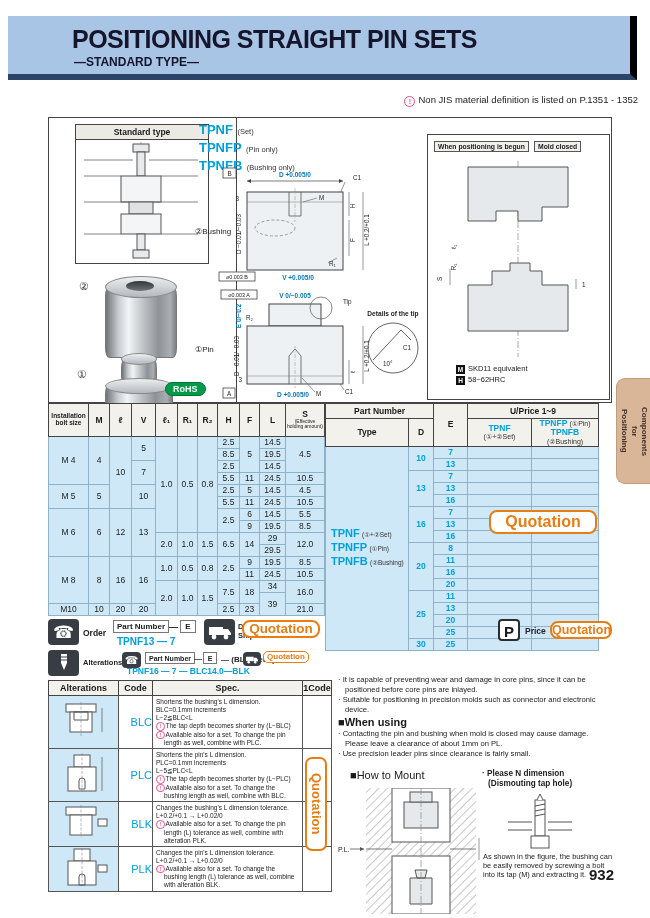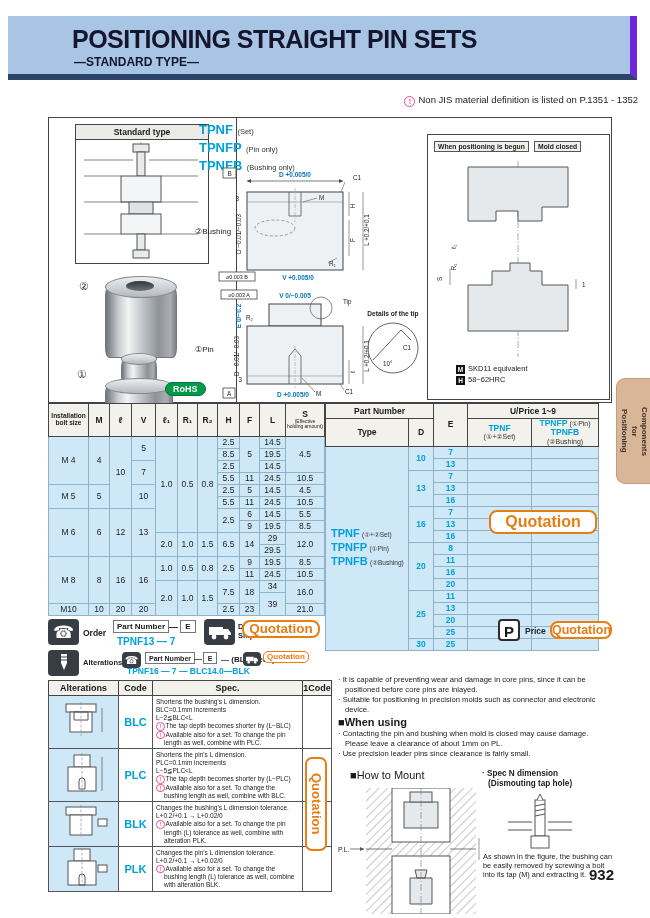--- a/index.html
+++ b/index.html
@@ -2,21 +2,21 @@
 <html><head>
 <meta charset="utf-8">
 <style>
   html,body{margin:0;padding:0;background:#fff}
   #page{position:relative;width:650px;height:918px;background:#fff;overflow:hidden;
         font-family:"Liberation Sans",sans-serif;color:#1a1a1a}
   .abs{position:absolute}
 
   
   .banner{left:8px;top:16px;width:622px;height:58px;background:#a9c5e6;
-          border-right:7px solid #6d28d9;border-bottom:6px solid #2c4467}
+          border-right:7px solid #000000;border-bottom:6px solid #2c4467}
   .banner .t{margin:9px 0 0 64px;font-size:25px;font-weight:bold;letter-spacing:-.5px;color:#15152b}
   .banner .s{margin:1px 0 0 66px;font-size:12px;font-weight:bold;color:#15152b}
   .jisnote{right:12px;top:94px;font-size:9.5px;color:#222}
   .pmark{display:inline-block;width:9px;height:9px;border:1.2px solid #e6518e;border-radius:50%;
          color:#e6518e;font-size:7px;line-height:9px;text-align:center;font-weight:bold;margin-right:3px;vertical-align:-1px}
 
   
   .panel{left:48px;top:117px;width:562px;height:284px;border:1.2px solid #444}
   .pdiv{left:187px;top:0;height:100%;border-left:1px solid #444}
   .stdbox{left:26px;top:6px;width:132px;height:138px;border:1px solid #444;background:#fff}
@@ -83,21 +83,21 @@
   .dash{font-size:9px;font-weight:bold}
   .cyanex{color:#00a0dc;font-weight:bold;font-size:10px;white-space:nowrap}
   .picon{width:22px;height:22px;border:2.5px solid #2c2c2c;border-radius:4px;background:#fff;
          font-size:15px;font-weight:bold;text-align:center;line-height:21px;box-sizing:border-box}
 
   
   .alt{left:48px;top:680px;width:283px;border-collapse:collapse;table-layout:fixed;border:1.5px solid #333}
   .alt th{background:#f2f1ec;border:1px solid #444;font-size:9px;height:14px;padding:0}
   .alt td{border:1px solid #555;padding:0;vertical-align:top}
   .alt .dg{background:#cfe8f7;text-align:center;vertical-align:middle}
-  .alt .cd{color:#00a0dc;font-weight:bold;font-size:11px;text-align:center;vertical-align:middle}
+  .alt .cd{color:#00a0dc;font-weight:normal;font-size:11px;text-align:right;vertical-align:middle}
   .alt .sp{font-size:6.5px;line-height:8px;padding:2px 3px 1px 3px;text-align:left}
   .nline{padding-left:8px;text-indent:-8px}
   .nicon{display:inline-block;width:6.5px;height:6.5px;border:1px solid #e6518e;border-radius:50%;
          color:#e6518e;font-size:5px;line-height:6.5px;text-align:center;font-weight:bold;margin-right:1px;text-indent:0}
 
   
   .info{left:338px;top:674px;width:274px}
   .ititle{font-size:11px;font-weight:bold;margin:2px 0 1px 0}
   .ib{font-size:7.6px;line-height:9.5px;padding-left:7px;text-indent:-7px;margin:1px 0}
   .ib::before{content:"· "}
@@ -688,21 +688,21 @@
 
   <div class="abs info">
     <div class="ib">It is capable of preventing wear and damage in core pins, since it can be positioned before core pins are inlayed.</div>
     <div class="ib">Suitable for positioning in precision molds such as connector and electronic device.</div>
     <div class="ititle">■When using</div>
     <div class="ib">Contacting the pin and bushing when mold is closed may cause damage. Please leave a clearance of about 1mm on PL.</div>
     <div class="ib">Use precision leader pins since clearance is fairly small.</div>
   </div>
   <div class="abs mount">■How to Mount</div>
   <div class="abs ndim">
-    <div>· Spec N dimension</div>
+    <div>· Please N dimension</div>
     <div style="padding-left:6px">(Dismouting tap hole)</div>
   </div>
 
   <svg class="abs" style="left:336px;top:788px" width="160" height="126" viewBox="0 0 160 126">
     <defs>
         <pattern id="h1" width="6" height="6" patternUnits="userSpaceOnUse" patternTransform="rotate(45)">
           <line x1="0" y1="0" x2="0" y2="6" stroke="#999" stroke-width="1.1"></line>
         </pattern>
       </defs>
     <rect x="30" y="0" width="110" height="126" fill="url(#h1)"></rect>

